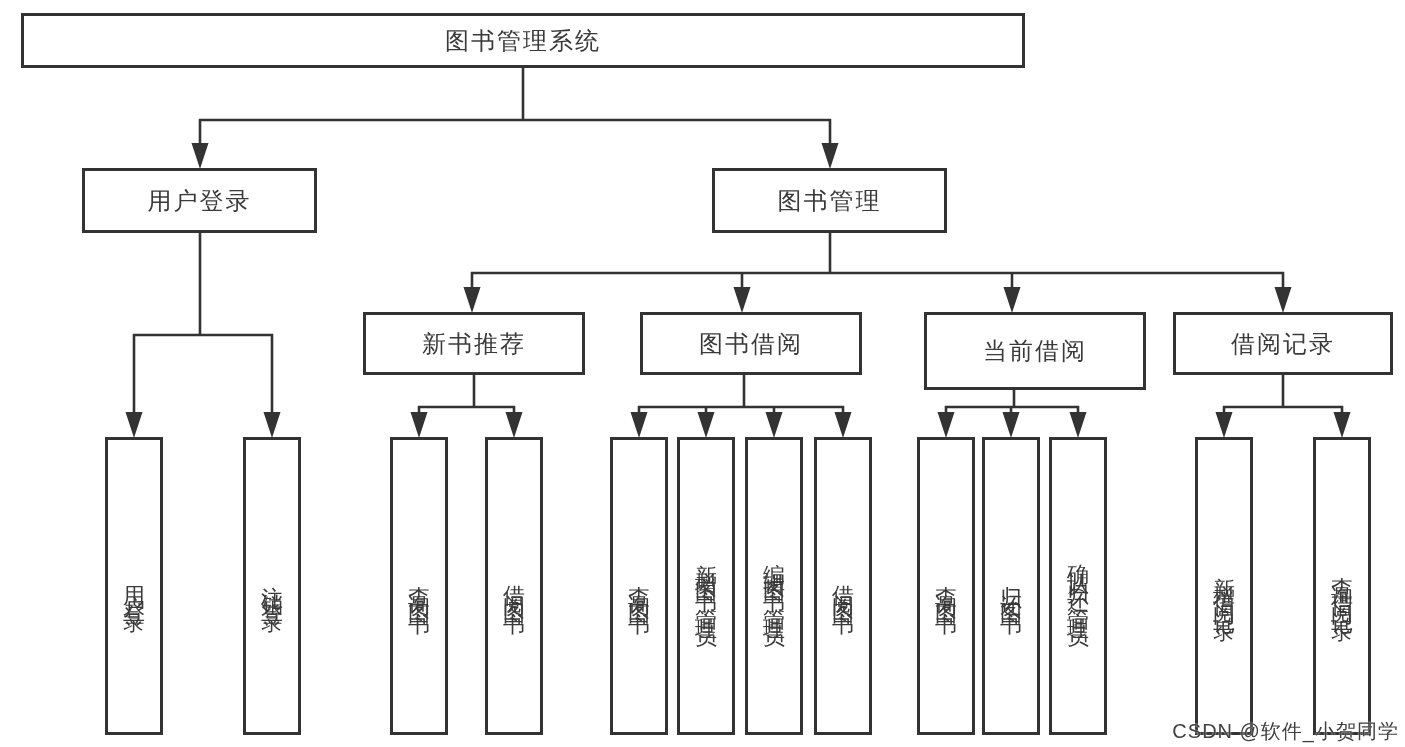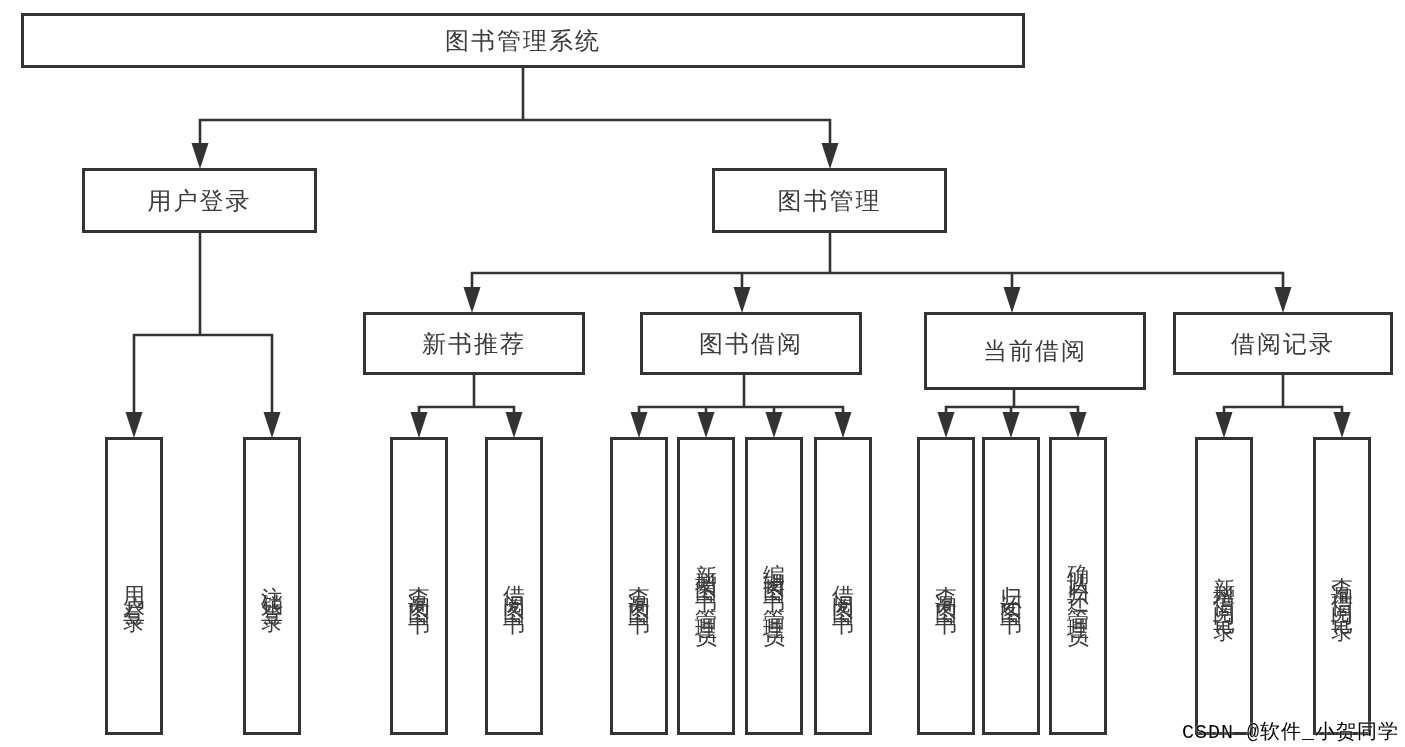--- a/index.html
+++ b/index.html
@@ -54,24 +54,23 @@
     width: 58px;
     top: 437px;
     height: 298px;
   }
   #watermark {
     position: absolute;
     right: 6px;
     bottom: 2px;
     font-size: 20px;
     letter-spacing: 1px;
-    color: #000000;
+    color: #404040;
     text-shadow: 0 0 2px #ffffff;
     white-space: nowrap;
-    font-family: Liberation Mono, monospace;
   }
 </style>
 </head>
 <body>
 
 <div id="canvas">
 
   <svg id="connectors" width="1405" height="747" viewBox="0 0 1405 747">
 
     <path class="ln" d="M523 68 V121 M199 120 H831 M200 119 V152 M830 119 V152"></path>

